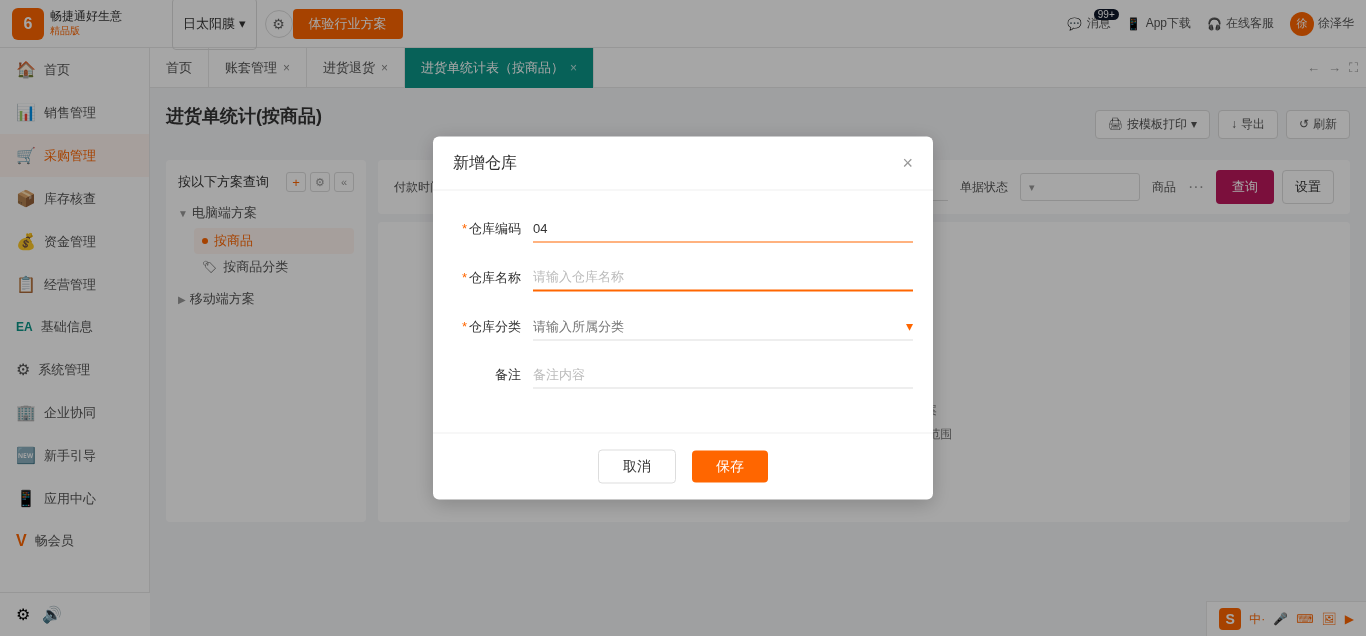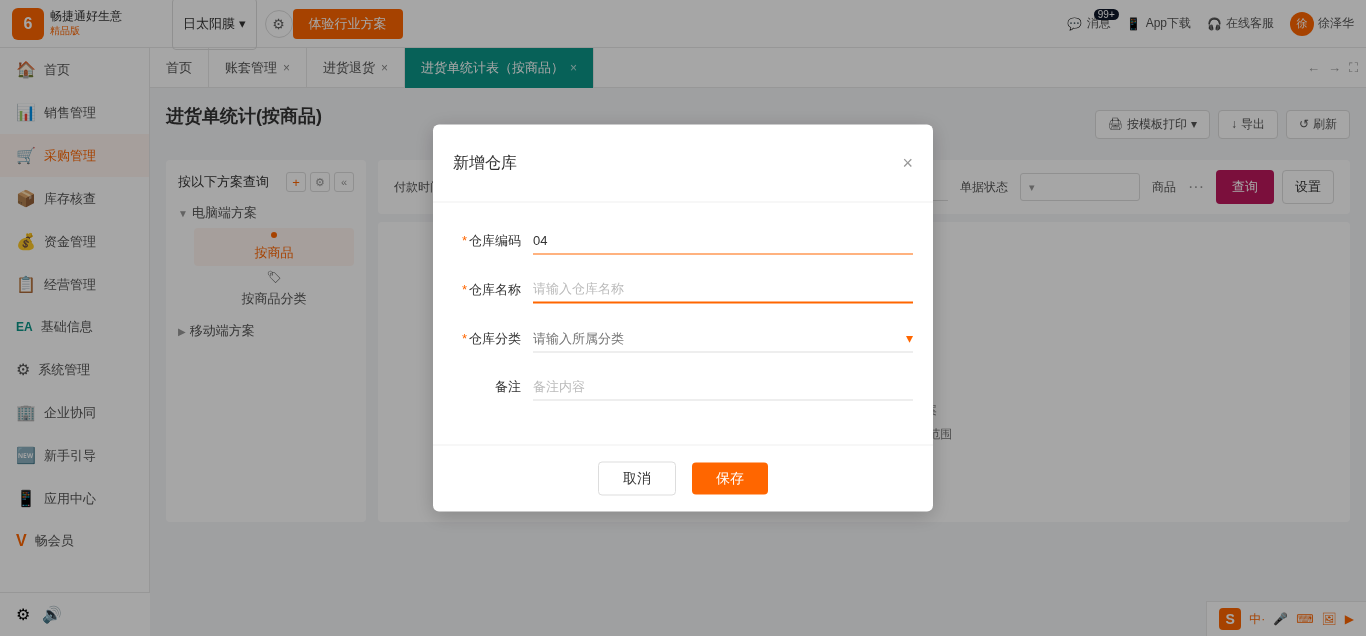--- a/index.html
+++ b/index.html
@@ -132,42 +132,42 @@
       padding: 8px 16px; cursor: pointer; font-size: 13px;
     }
     .btn-default {
       background: #fff; color: #333; border: 1px solid #ddd; border-radius: 4px;
       padding: 5px 12px; cursor: pointer; font-size: 13px;
     }
 
     .sub-items { padding-left: 16px; }
     .sub-item {
       display: flex; align-items: center; gap: 6px;
-      padding: 4px 8px; border-radius: 4px; cursor: pointer; font-size: 13px; color: #555; flex-direction: column;
+      padding: 4px 8px; border-radius: 4px; cursor: pointer; font-size: 13px; color: #555;
     }
     .sub-item.active { background: #fff5f0; color: #f60; }
     .sub-item .dot { width: 6px; height: 6px; border-radius: 50%; background: #f60; }
 
     
     .overlay {
       position: fixed; top: 0; left: 0; right: 0; bottom: 0;
       background: rgba(0,0,0,0.35); z-index: 200;
     }
 
     
     .modal {
       position: fixed;
       top: 50%; left: 50%; transform: translate(-50%, -50%);
       background: #fff; border-radius: 6px;
       width: 500px;
       z-index: 201;
       box-shadow: 0 4px 20px rgba(0,0,0,0.2);
     }
     .modal-header {
-      padding: 28px 20px;
+      padding: 16px 20px;
       border-bottom: 1px solid #f0f0f0;
       display: flex; align-items: center; justify-content: space-between;
     }
     .modal-title { font-size: 16px; color: #333; font-weight: 500; }
     .modal-close { cursor: pointer; color: #999; font-size: 18px; }
     .modal-body { padding: 24px 20px; }
     .form-row {
       display: flex; align-items: center; margin-bottom: 20px;
     }
     .form-label {

